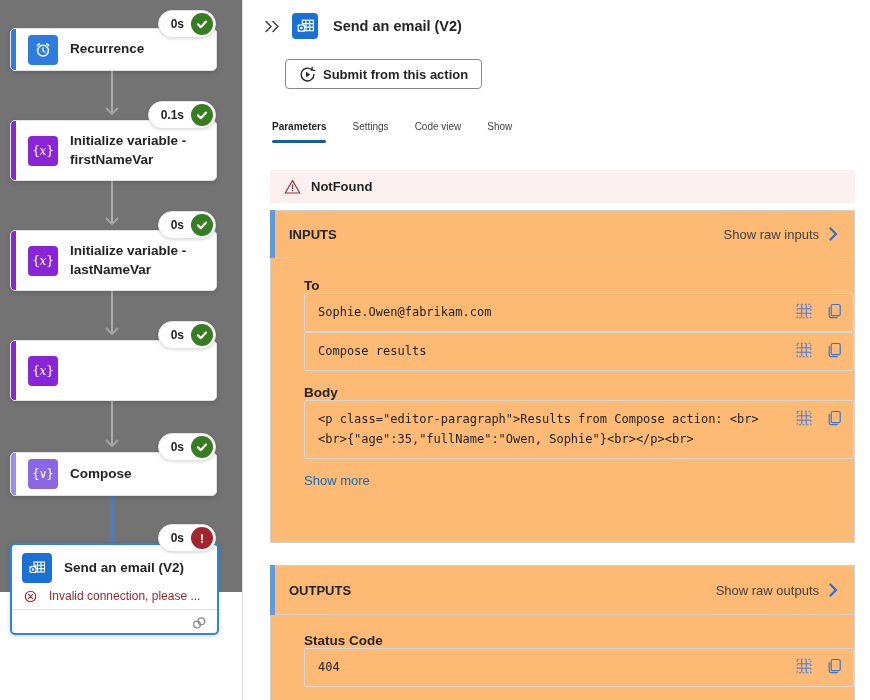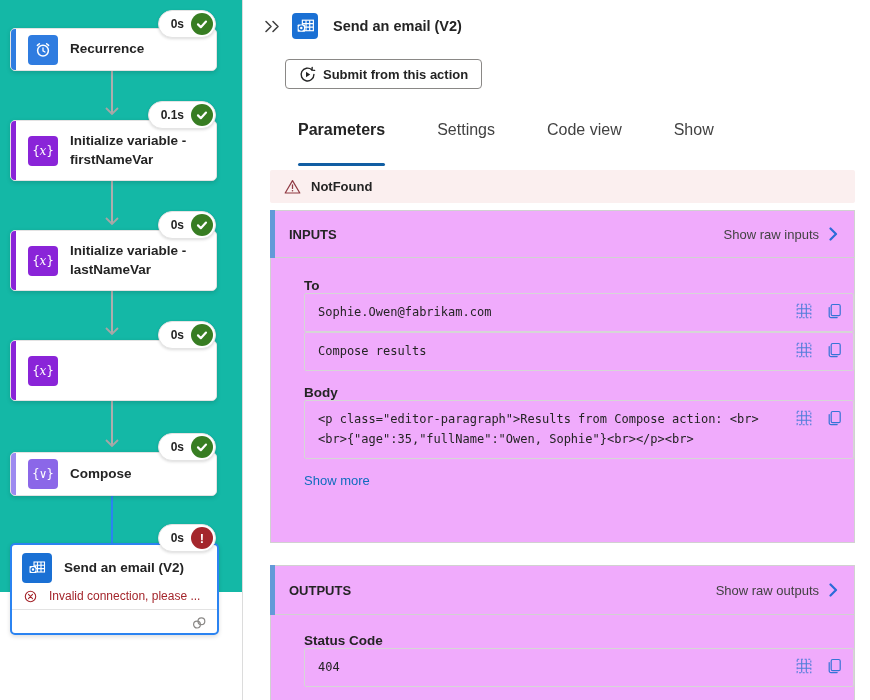--- a/index.html
+++ b/index.html
@@ -1,20 +1,20 @@
 <!DOCTYPE html>
 <html><head>
 <meta charset="utf-8">
 <style>
   html,body{margin:0;padding:0;background:#fff;}
   .app{position:relative;width:870px;height:700px;background:#fff;overflow:hidden;
        font-family:"Liberation Sans",sans-serif;color:#242424;}
 
   
-  .canvas{position:absolute;top:0;left:0;width:242px;height:592px;background:#14b8a6;}
+  .canvas{position:absolute;top:0;left:0;width:242px;height:592px;background:#737373;}
   .divider{position:absolute;top:0;left:242px;width:1px;height:700px;background:#dcdcdc;}
 
   .node{position:absolute;left:10px;width:205px;background:#fff;border:1px solid #e3e3e3;
         border-radius:5px;box-shadow:0 1.5px 4px rgba(0,0,0,.13);display:flex;align-items:stretch;cursor:pointer;}
   .accent{width:5px;flex:none;border-radius:4px 0 0 4px;}
   .node-body{display:flex;align-items:center;gap:12px;padding:6px 8px 6px 12px;min-width:0;}
   .node-icon{width:30px;height:30px;flex:none;border-radius:4px;display:flex;align-items:center;justify-content:center;
              color:#fff;font-size:13px;}
   .node-title{font-size:13.5px;font-weight:700;color:#242424;line-height:1.4;}
   .brace{font-family:"DejaVu Sans Mono",monospace;font-size:12px;color:#fff;}
@@ -46,29 +46,29 @@
   .p-header{position:absolute;top:13px;left:17px;display:flex;align-items:center;}
   .collapse-btn{width:24px;height:24px;display:flex;align-items:center;justify-content:center;cursor:pointer;}
   .op-icon{width:26px;height:26px;border-radius:4px;margin-left:8px;flex:none;}
   .p-title{margin-left:15px;font-size:14.5px;font-weight:700;color:#242424;}
 
   .submit-btn{position:absolute;top:59px;left:42px;height:30px;display:flex;align-items:center;gap:7px;
               padding:0 13px;border:1px solid #8a8886;border-radius:4px;background:#fff;cursor:pointer;
               font-size:13px;font-weight:700;color:#242424;font-family:"Liberation Sans",sans-serif;}
 
   .tabs{position:absolute;top:121px;left:29px;display:flex;gap:26px;}
-  .tab{font-size:16px;color:#424242;padding-bottom:27px;position:relative;cursor:pointer;margin-left:26px;}
+  .tab{font-size:10px;color:#424242;padding-bottom:11px;position:relative;cursor:pointer;}
   .tab-active{font-weight:700;color:#242424;}
   .tab-active::after{content:"";position:absolute;left:0;right:0;bottom:0;height:3px;background:#115ea3;border-radius:2px;}
 
   .banner{position:absolute;top:170px;left:27px;width:585px;height:33px;background:#fbefef;border-radius:2px;
           display:flex;align-items:center;gap:10px;padding-left:14px;box-sizing:border-box;}
   .banner-text{font-size:13px;font-weight:700;color:#242424;}
 
-  .card{position:absolute;left:27px;width:585px;background:#f0abfc;border:1px solid #d1d1d1;box-sizing:border-box;}
+  .card{position:absolute;left:27px;width:585px;background:#fdba74;border:1px solid #d1d1d1;box-sizing:border-box;}
   .card-head{position:relative;height:46px;display:flex;align-items:center;justify-content:space-between;
              padding:0 16px 0 18px;border-bottom:1px solid #d1d1d1;}
   .card-accent{position:absolute;left:-1px;top:-1px;bottom:-1px;width:5px;background:#639ad8;}
   .card-title{font-size:13px;font-weight:700;color:#242424;}
   .raw-link{display:flex;align-items:center;gap:10px;cursor:pointer;}
   .raw-link span{font-size:13px;color:#424242;}
 
   .card-body{padding:20px 0 0 33px;}
   .f-label{font-size:13.5px;font-weight:700;color:#242424;}
   .f-box{position:relative;width:550px;box-sizing:border-box;border:1px solid #d6d6d6;border-radius:2px;

